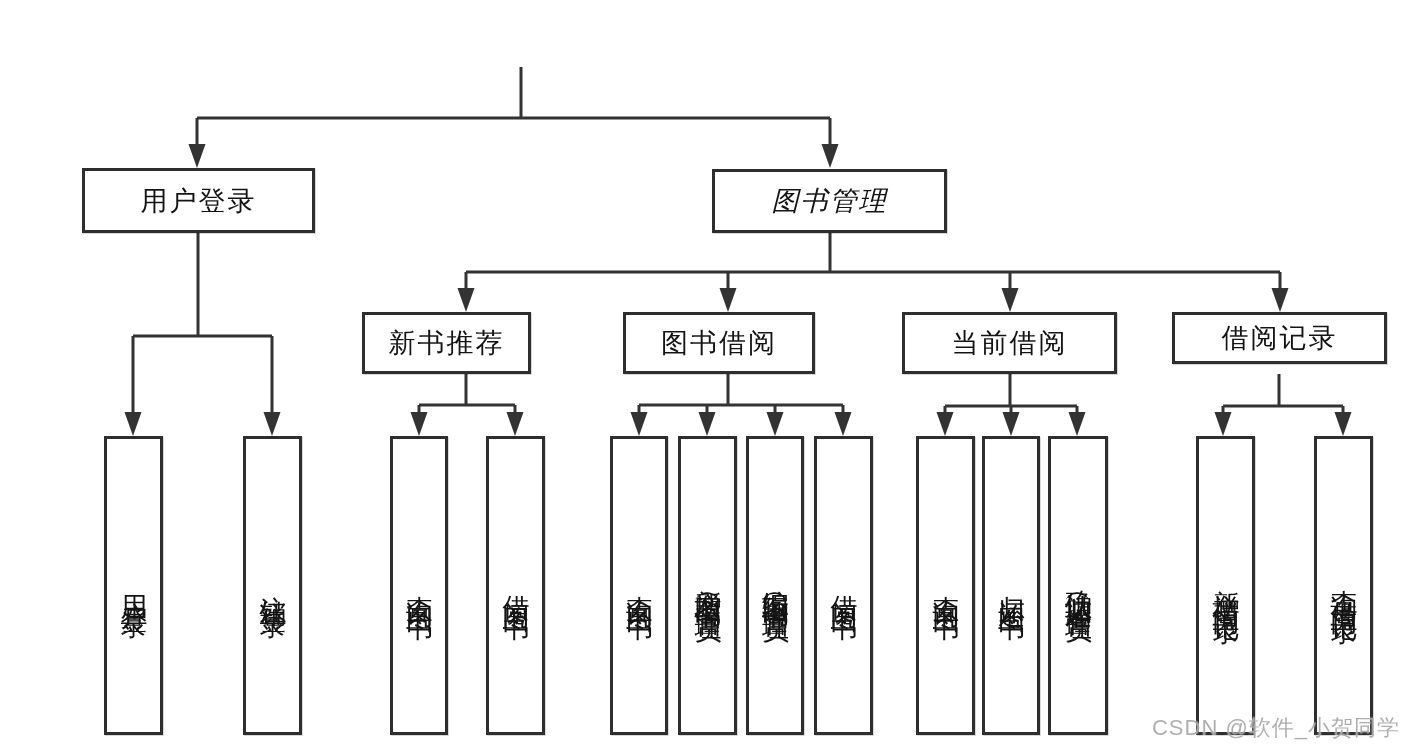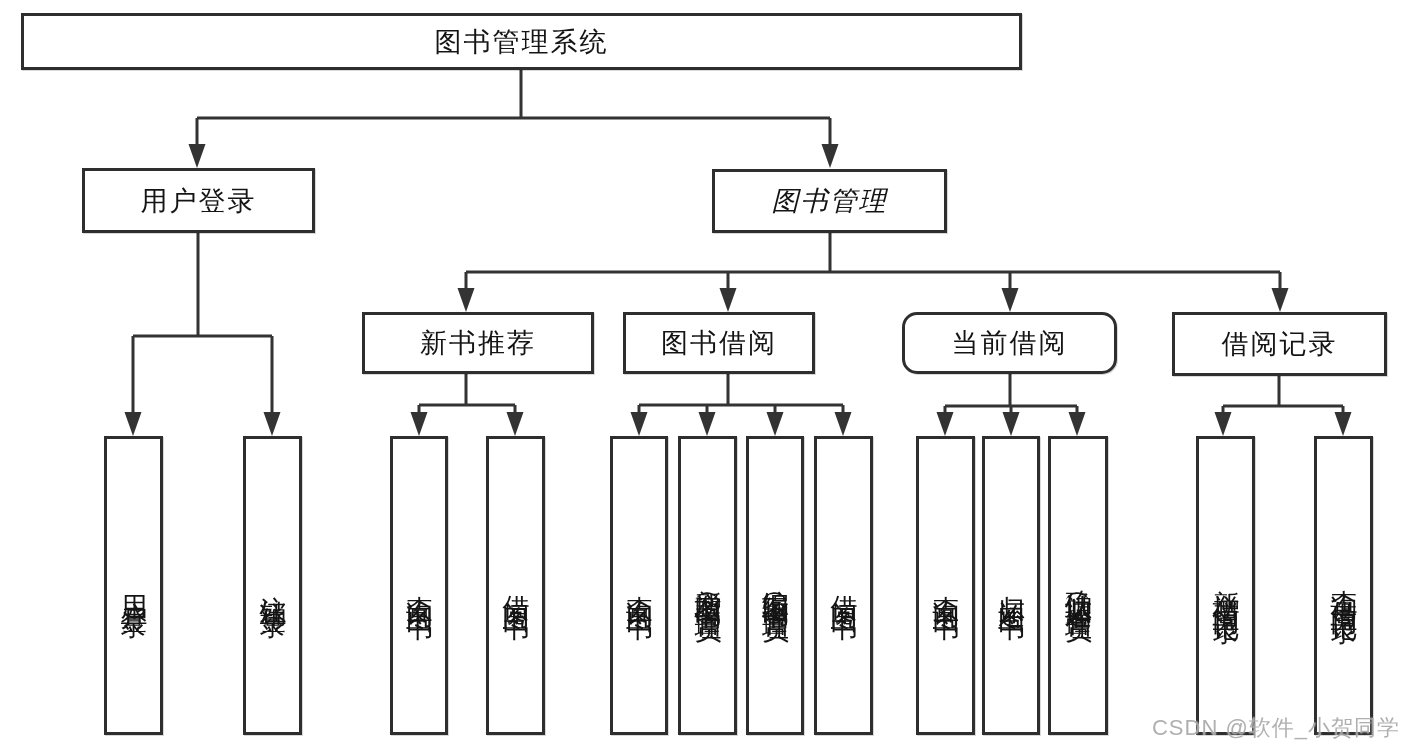--- a/index.html
+++ b/index.html
@@ -88,29 +88,28 @@
       <polygon points="766.5,412 783.5,412 775,436"></polygon>
       <polygon points="834.5,412 851.5,412 843,436"></polygon>
       <polygon points="936.5,412 953.5,412 945,436"></polygon>
       <polygon points="1002.5,412 1019.5,412 1011,436"></polygon>
       <polygon points="1068.5,412 1085.5,412 1077,436"></polygon>
       <polygon points="1214.5,412 1231.5,412 1223,436"></polygon>
       <polygon points="1334.5,412 1351.5,412 1343,436"></polygon>
     </g>
   </svg>
 
-  <div class="box h-box" style="left:21px;top:13px;width:1001px;height:57px;">图书管理系统</div>
 
   <div class="box h-box" style="left:82px;top:168px;width:233px;height:65px;">用户登录</div>
   <div class="box h-box" style="left:712px;top:169px;width:235px;height:64px;font-style:italic;">图书管理</div>
 
-  <div class="box h-box" style="left:362px;top:312px;width:232px;height:62px;">新书推荐</div>
+  <div class="box h-box" style="left:362px;top:312px;width:169px;height:62px;">新书推荐</div>
   <div class="box h-box" style="left:623px;top:312px;width:192px;height:62px;">图书借阅</div>
-  <div class="box h-box" style="left:902px;top:312px;width:215px;height:62px;border-radius:15px;">当前借阅</div>
-  <div class="box h-box" style="left:1172px;top:312px;width:215px;height:64px;">借阅记录</div>
+  <div class="box h-box" style="left:902px;top:312px;width:215px;height:62px;">当前借阅</div>
+  <div class="box h-box" style="left:1172px;top:312px;width:215px;height:52px;">借阅记录</div>
 
   <div class="box v-box" style="left:104px;top:436px;width:59px;height:299px;">
     <span>用户登录</span>
   </div>
   <div class="box v-box" style="left:243px;top:436px;width:59px;height:299px;">
     <span>注销登录</span>
   </div>
 
   <div class="box v-box" style="left:390px;top:436px;width:58px;height:299px;">
     <span>查询图书</span>

